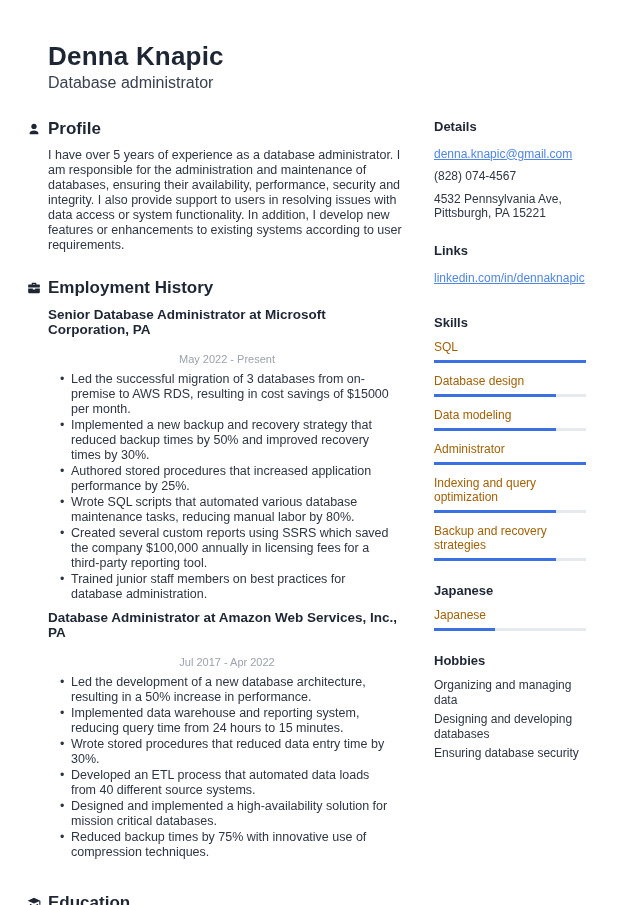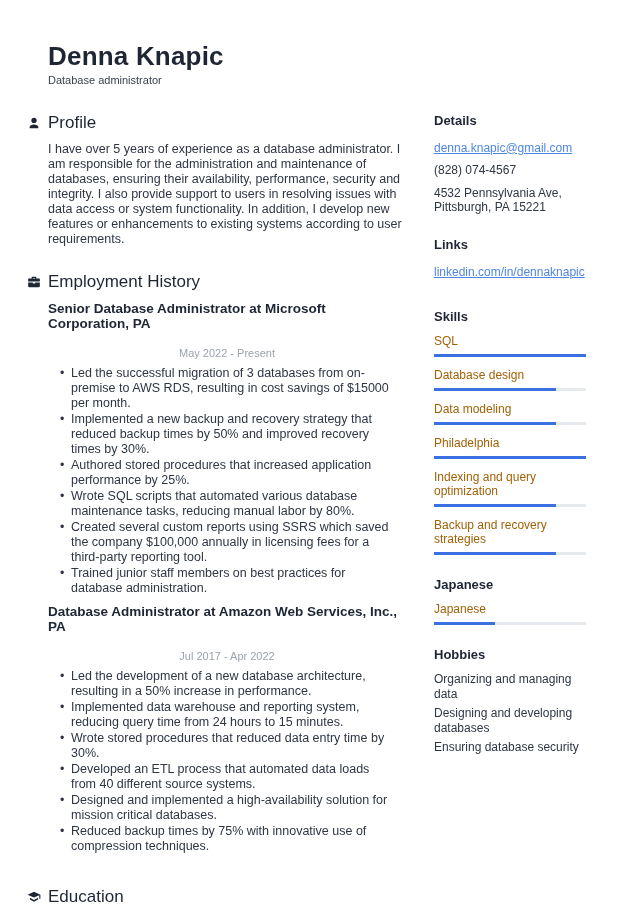--- a/index.html
+++ b/index.html
@@ -14,37 +14,37 @@
 
   
   .name {
     font-size: 26px;
     font-weight: 700;
     color: #1e2634;
     letter-spacing: 0.2px;
     line-height: 1.1;
   }
   .subtitle {
-    font-size: 11px;
+    font-size: 16px;
     color: #3a4250;
     margin-top: 3px;
   }
 
   
   .columns { display: flex; margin-top: 27px; }
   .col-left { width: 358px; flex: 0 0 358px; }
   .col-right { width: 152px; flex: 0 0 152px; margin-left: 28px; }
 
   
   .section { margin-bottom: 25px; }
   .section-heading {
     display: flex;
     align-items: center;
     font-size: 17px;
-    font-weight: 400;
+    font-weight: 700;
     color: #1e2634;
     margin-left: -21px;
     margin-bottom: 9px;
   }
   .section-heading .icon {
     width: 14px; height: 14px;
     margin-right: 7px;
     display: inline-flex;
   }
   .section-heading .icon svg { width: 14px; height: 14px; fill: #1e2634; }
@@ -221,21 +221,21 @@
               <div class="bar-fill" style="width: 80%;"></div>
             </div>
         </div>
         <div class="meter">
           <div class="meter-label">Data modeling</div>
           <div class="bar-track">
               <div class="bar-fill" style="width: 80%;"></div>
             </div>
         </div>
         <div class="meter">
-          <div class="meter-label">Philadelphia</div>
+          <div class="meter-label">Administrator</div>
           <div class="bar-track">
               <div class="bar-fill" style="width: 100%;"></div>
             </div>
         </div>
         <div class="meter">
           <div class="meter-label">Indexing and query optimization</div>
           <div class="bar-track">
               <div class="bar-fill" style="width: 80%;"></div>
             </div>
         </div>

